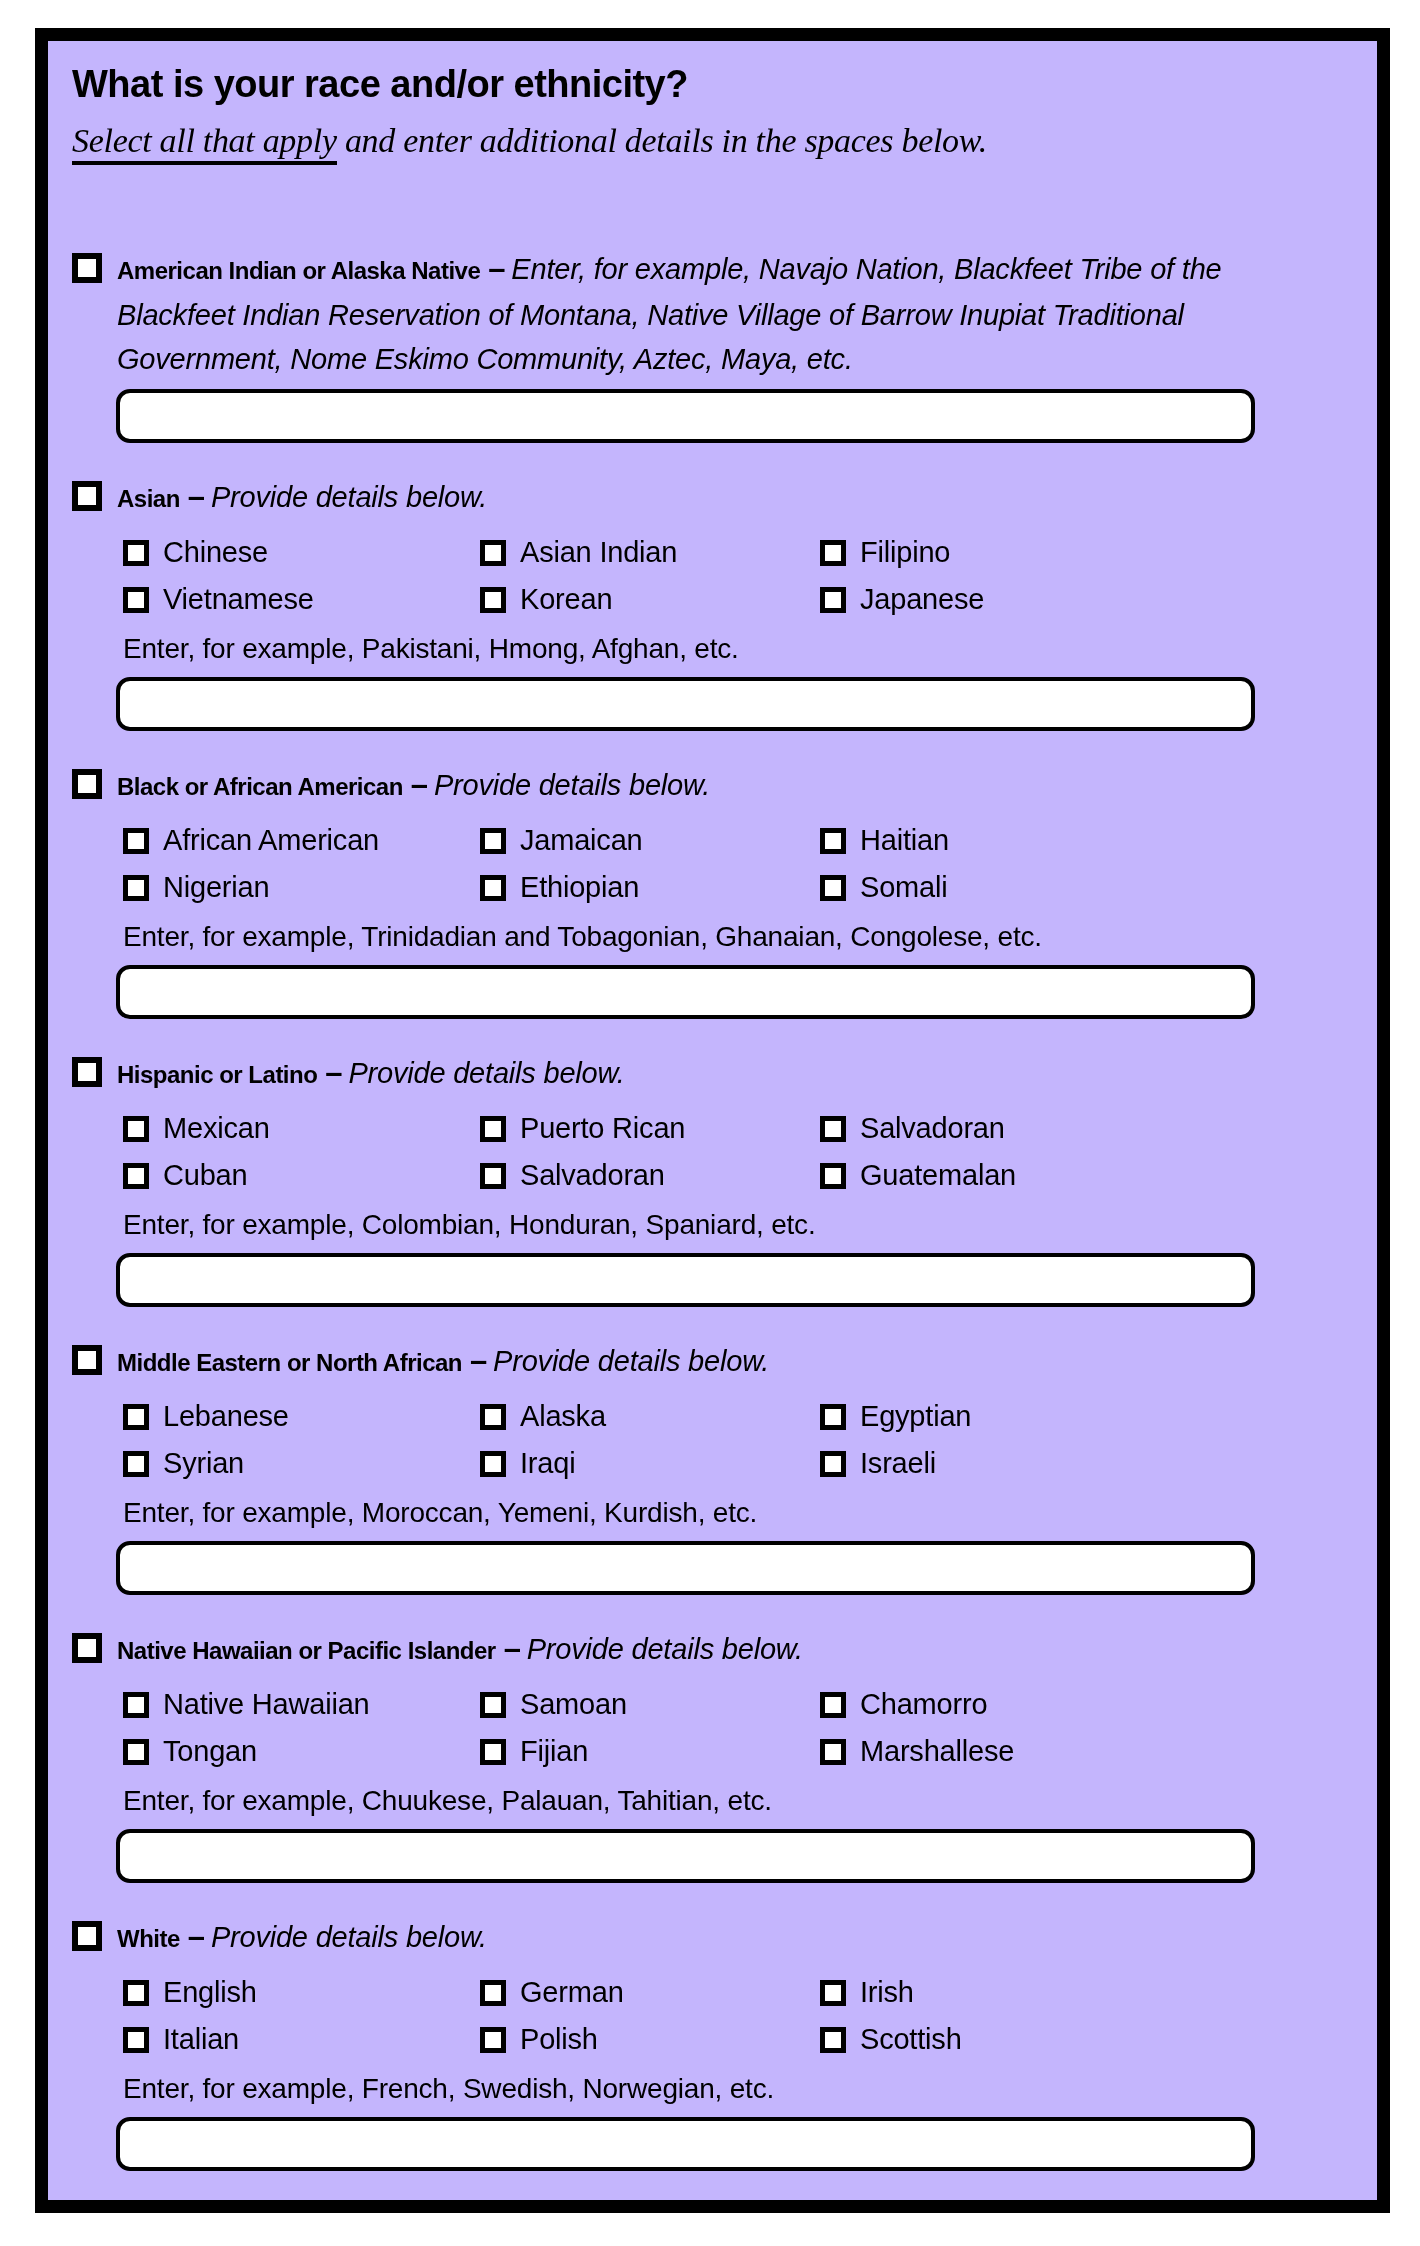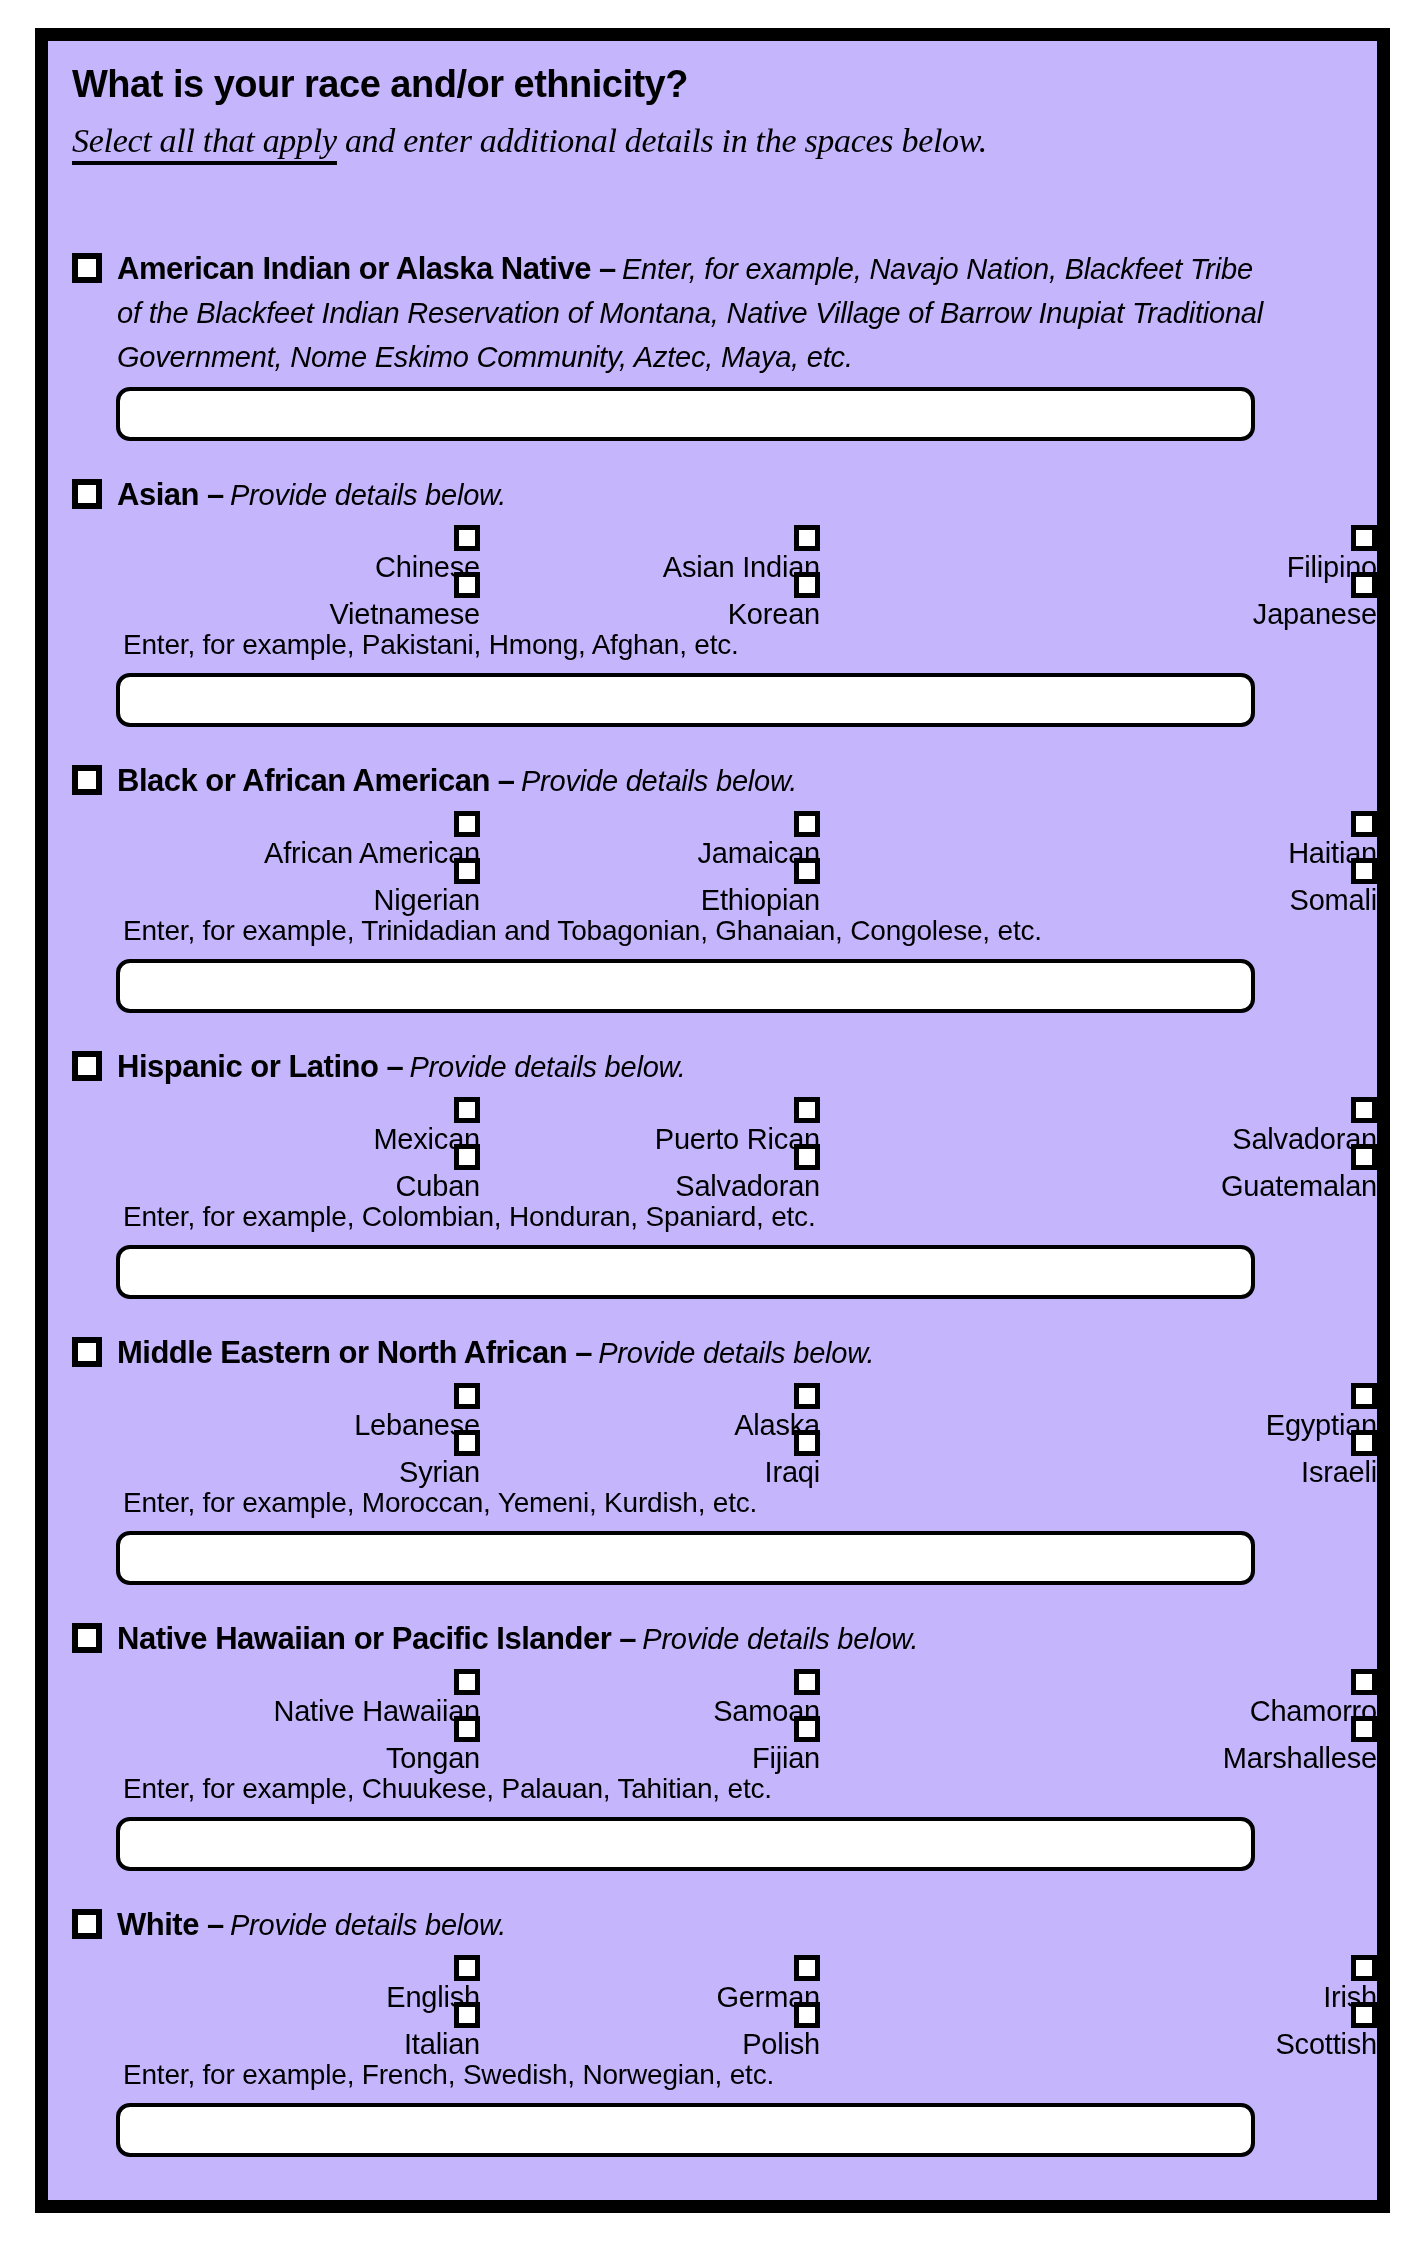--- a/index.html
+++ b/index.html
@@ -29,27 +29,27 @@
   .checkbox {
     display:inline-block; background:#ffffff; border:5px solid #000000; flex:none;
     cursor:pointer;
   }
   .checkbox.lg { width:30px; height:30px; border-width:6px; margin-top:6px; }
   .checkbox.sm { width:26px; height:26px; border-width:5px; }
   .head-text {
     margin-left:15px; max-width:1150px; font-size:29px; line-height:44px;
     letter-spacing:-0.2px;
   }
-  .section-label { font-weight:700; font-size:31px; letter-spacing:-0.5px; }
+  .section-label { font-weight:700; font-size:24px; letter-spacing:-0.5px; }
   .dash { font-weight:700; font-size:31px; margin:0 6px 0 8px; }
   .section-instruction { font-style:italic; font-size:29px; }
   .options-grid {
     margin:8px 0 0 51px; display:grid; grid-template-columns:357px 340px auto;
   }
-  .option { display:flex; align-items:flex-end; height:47px;flex-direction:column; }
+  .option { display:flex; align-items:center; height:47px; }
   .option-label { margin-left:14px; font-size:29px; letter-spacing:-0.2px; }
   .example-line {
     margin:6px 16px 0 51px; font-size:28px; line-height:40px;
     letter-spacing:-0.2px;
   }
   .details-input {
     display:block; margin:8px 0 0 44px; width:1139px; height:54px;
     border:4px solid #000000; border-radius:14px; background:#ffffff;
     font-family:"Liberation Sans", sans-serif; font-size:28px; padding:0 16px;
     outline:none;

